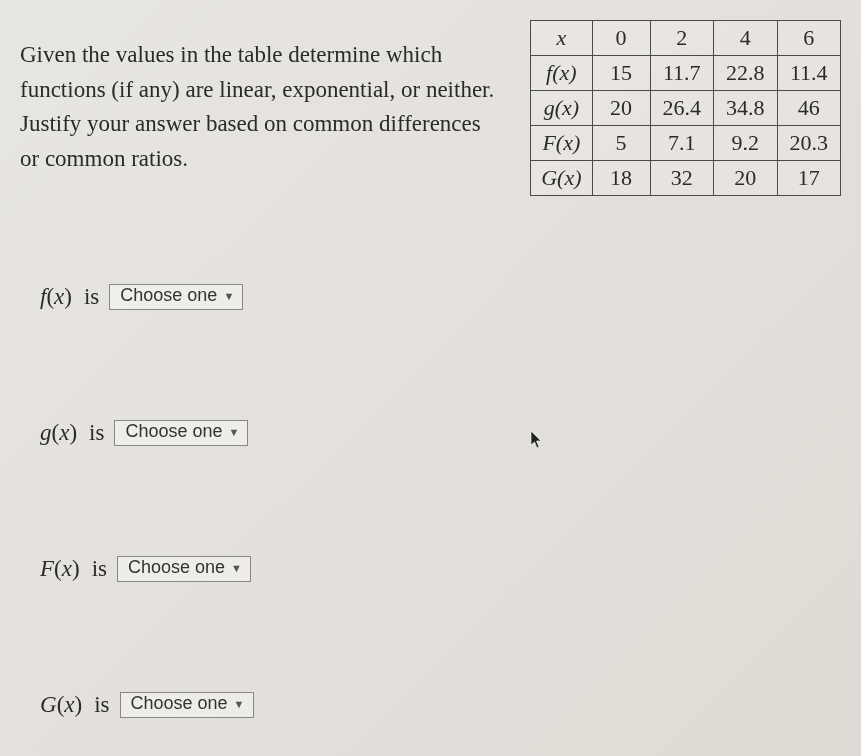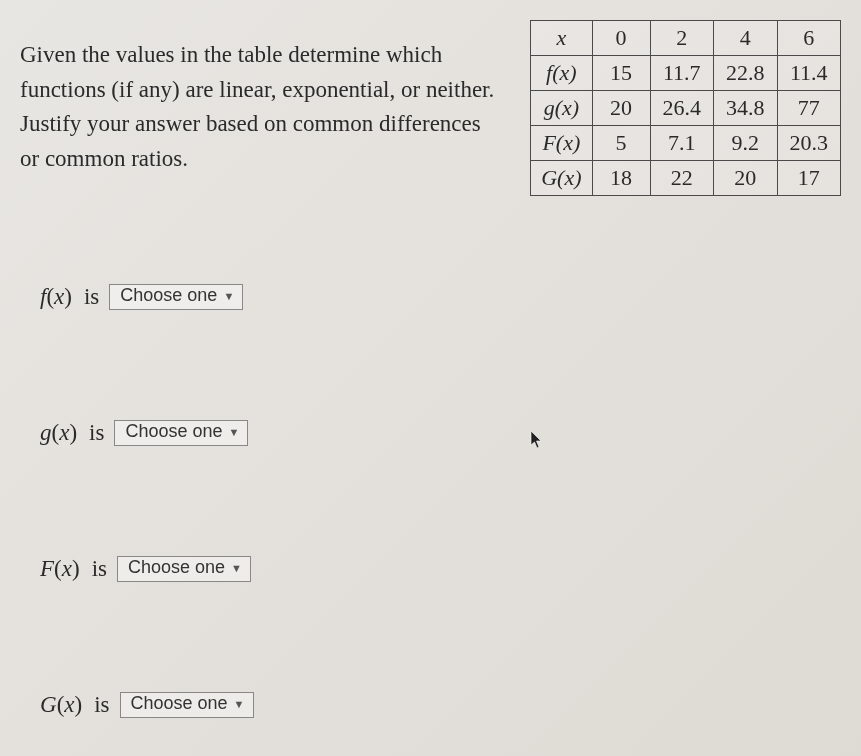--- a/index.html
+++ b/index.html
@@ -109,33 +109,33 @@
       <td>15</td>
       <td>11.7</td>
       <td>22.8</td>
       <td>11.4</td>
     </tr>
     <tr>
       <td class="row-header"><span class="math-var">g</span>(<span class="math-var">x</span>)</td>
       <td>20</td>
       <td>26.4</td>
       <td>34.8</td>
-      <td>77</td>
+      <td>46</td>
     </tr>
     <tr>
       <td class="row-header"><span class="math-var">F</span>(<span class="math-var">x</span>)</td>
       <td>5</td>
       <td>7.1</td>
       <td>9.2</td>
       <td>20.3</td>
     </tr>
     <tr>
       <td class="row-header"><span class="math-var">G</span>(<span class="math-var">x</span>)</td>
       <td>18</td>
-      <td>22</td>
+      <td>32</td>
       <td>20</td>
       <td>17</td>
     </tr>
   </tbody>
     </table>
 </div>
 
 <div class="answer-row">
   <span class="func-label"><span class="math-var">f</span>(<span class="math-var">x</span>)</span>
   <span class="is-text">is</span>

